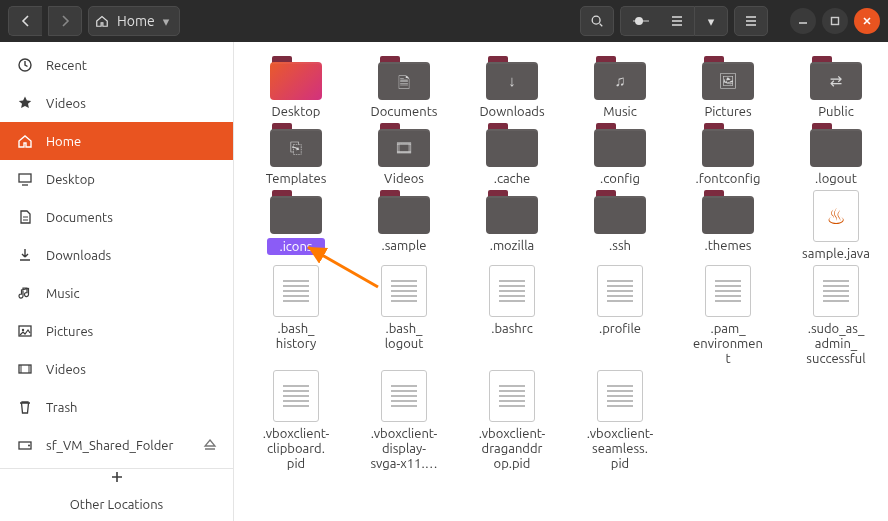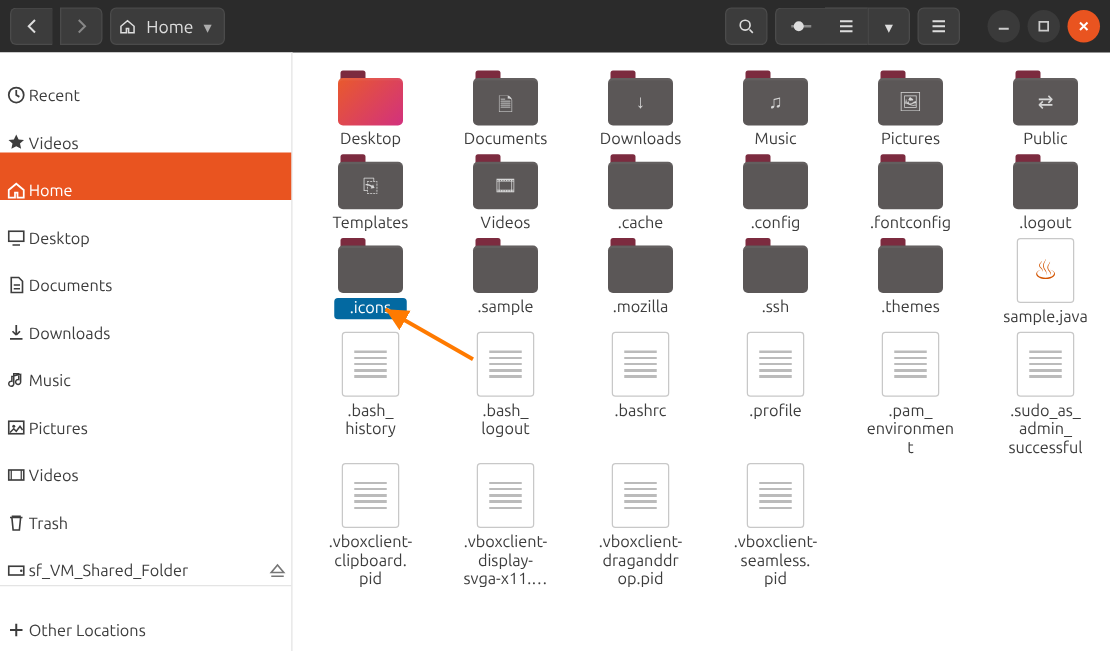--- a/index.html
+++ b/index.html
@@ -8,37 +8,37 @@
   .tb-btn{width:34px;height:30px;border:1px solid #4b4b4b;border-radius:5px;display:flex;align-items:center;justify-content:center;color:#ddd;background:#3c3c3c}
   .tb-btn.pair-l{border-radius:5px 0 0 5px;border-right:none}
   .tb-btn.pair-r{border-radius:0 5px 5px 0}
   .loc{flex:none;height:30px;display:flex;align-items:center;border:1px solid #4b4b4b;border-radius:5px;background:#3c3c3c;color:#ddd;padding:0 10px 0 6px;gap:8px}
   .loc .chev{opacity:.7}
   .spacer{flex:1}
   .win-btn{width:26px;height:26px;border-radius:50%;display:flex;align-items:center;justify-content:center;color:#ccc;background:#3a3a3a}
   .win-btn.close{background:#e95420;color:#fff}
   .body{display:flex;height:calc(100% - 42px)}
   .sidebar{width:234px;border-right:1px solid #e4e4e4;background:#fff;display:flex;flex-direction:column;padding-top:4px}
-  .side-item{display:flex;align-items:flex-end;gap:1px;height:38px;padding:0 4px;color:#3d3d3d;cursor:pointer}
+  .side-item{display:flex;align-items:center;gap:12px;height:38px;padding:0 16px;color:#3d3d3d;cursor:pointer}
   .side-item.active{background:#e95420;color:#fff}
   .side-item .icon{width:18px;display:flex;justify-content:center;font-size:15px}
   .side-item .eject{margin-left:auto;opacity:.7}
   .main{flex:1;overflow:auto;padding:14px 8px 8px 8px;position:relative}
   .grid{display:grid;grid-template-columns:repeat(6,1fr);gap:4px 0}
   .cell{display:flex;flex-direction:column;align-items:center;width:108px;justify-self:center}
   .folder{width:52px;height:44px;position:relative;margin-bottom:4px}
   .folder .tab{position:absolute;top:0;left:2px;width:20px;height:9px;border-radius:2px 2px 0 0;background:#7c2b3f}
   .folder .body{position:absolute;top:6px;left:0;width:52px;height:38px;border-radius:4px;background:#5b5757;box-shadow:inset 0 2px 0 rgba(255,255,255,.05)}
   .folder.highlight .body{background:linear-gradient(135deg,#e95a2c,#d2317e)}
   .folder .glyph{position:absolute;top:16px;left:0;width:52px;text-align:center;color:#d6d6d6;font-size:15px}
   .doc{width:46px;height:52px;border:1px solid #c8c8c8;border-radius:3px;background:#fff;display:flex;align-items:center;justify-content:center;margin-bottom:4px}
   .doc .lines{width:26px;height:22px;background:repeating-linear-gradient(#bbb 0 2px,transparent 2px 5px)}
   .doc.java{display:flex;align-items:center;justify-content:center;font-size:22px;color:#d35400}
   .label{text-align:center;font-size:13px;line-height:1.15;max-width:104px;word-break:break-word;color:#3d3d3d}
-  .label.sel{background:#0369a1;color:#fff;border-radius:3px;padding:1px 12px;display:inline-block}
+  .label.sel{background:#8b5cf6;color:#fff;border-radius:3px;padding:1px 12px;display:inline-block}
   .arrow{position:absolute;pointer-events:none}
   svg{display:block}
 </style>
 </head>
 <body>
 
 <div class="titlebar">
   <div class="tb-btn pair-l">
     <svg width="12" height="12" viewBox="0 0 12 12">
         <path d="M8 1L3 6l5 5" stroke="#ddd" stroke-width="1.6" fill="none"></path>
@@ -199,21 +199,21 @@
             <circle cx="12" cy="8.5" r="1" fill="currentColor"></circle>
           </svg>
         </span>
         <span>sf_VM_Shared_Folder</span>
         <span class="eject">
           <svg width="14" height="14" viewBox="0 0 14 14">
             <path d="M7 2l5 6H2zM2 11h10" stroke="currentColor" stroke-width="1.3" fill="none"></path>
           </svg>
         </span>
       </div>
-      <div class="side-item" style="border-top: 1px solid rgb(228, 228, 228); margin-top: 4px; height: 44px;">
+      <div class="side-item" style="border-top: 1px solid rgb(228, 228, 228); margin-top: 4px; height: 44px; flex-direction: column;">
         <span class="icon">
           <svg width="16" height="16" viewBox="0 0 16 16">
             <path d="M8 3v10M3 8h10" stroke="currentColor" stroke-width="1.6"></path>
           </svg>
         </span>
         <span>Other Locations</span>
       </div>
     </div>
   <div class="main">
     <div class="grid" id="grid">

